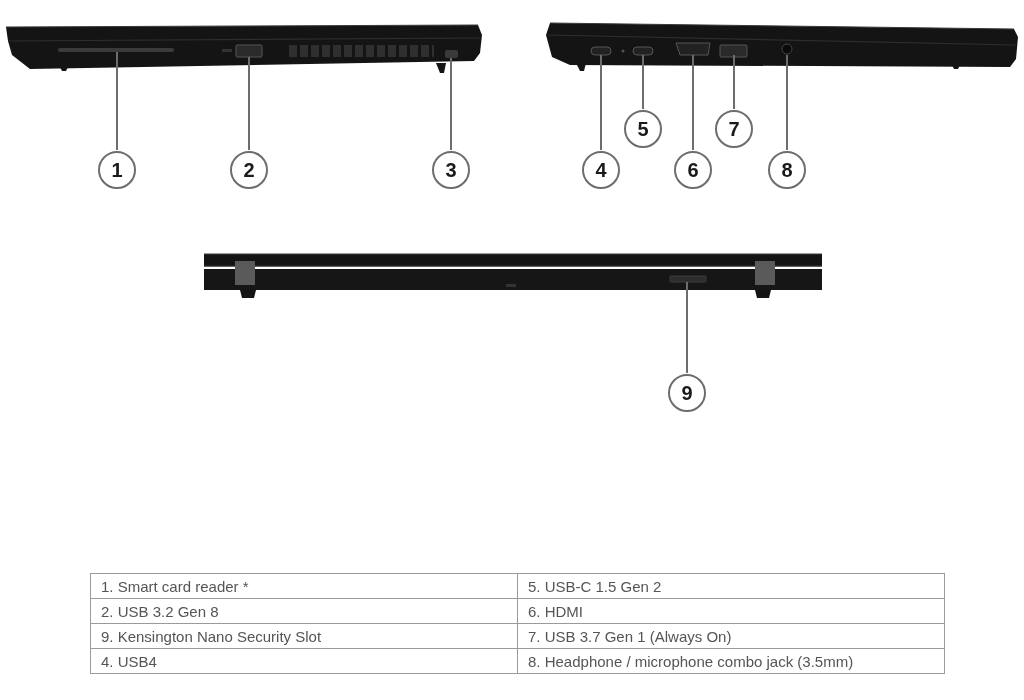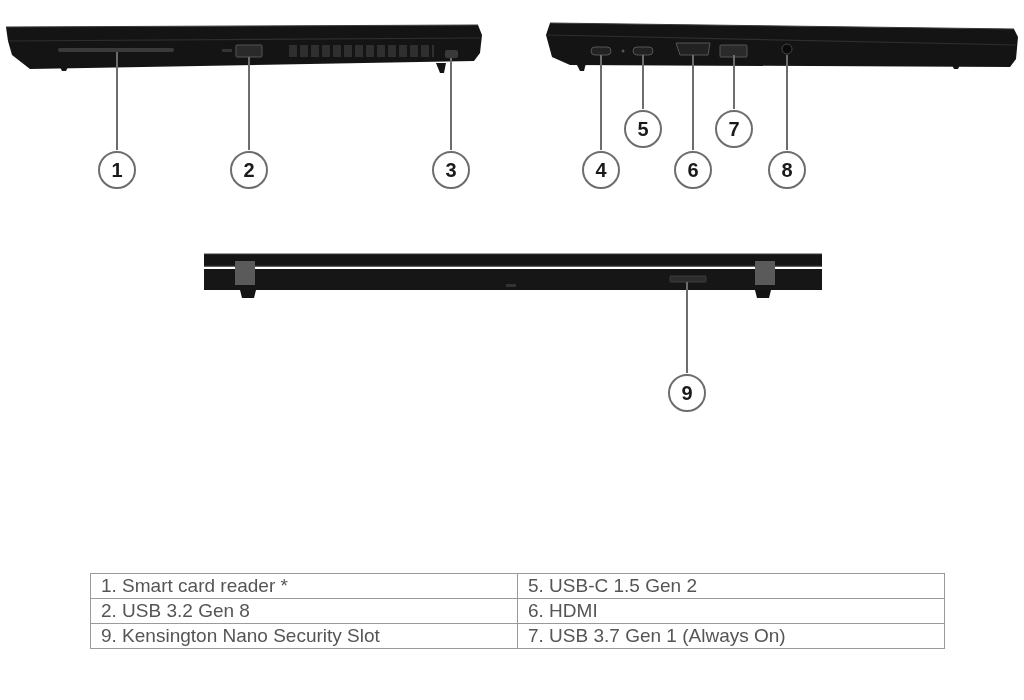--- a/index.html
+++ b/index.html
@@ -1,20 +1,20 @@
 <!DOCTYPE html>
 <html><head>
 <meta charset="utf-8">
 <style>
   html, body { margin:0; padding:0; background:#ffffff; }
   body { width:1024px; height:700px; position:relative; overflow:hidden; font-family:"Liberation Sans", sans-serif; }
   .abs { position:absolute; }
   .callout-line { position:absolute; width:2px; background:#6d6d6d; }
   .callout { position:absolute; width:38px; height:38px; border:2px solid #6d6d6d; border-radius:50%; background:#fff; display:flex; align-items:center; justify-content:center; font-weight:bold; font-size:20px; color:#1a1a1a; box-sizing:border-box; }
-  table.legend { position:absolute; left:90px; top:573px; width:855px; border-collapse:collapse; font-size:19px; color:#555; }
+  table.legend { position:absolute; left:90px; top:573px; width:855px; border-collapse:collapse; font-size:15px; color:#555; }
   table.legend td { border:1px solid #9a9a9a; height:25px; padding:0 0 0 10px; box-sizing:border-box; width:50%; }
 </style>
 </head>
 <body>
 
 <div>
   <svg class="abs" style="left:0;top:15px" width="500" height="70">
     <path d="M6,12 L478,10 L482,20 L480,38 L474,46 L30,54 L12,40 L8,26 Z" fill="#141414"></path>
     <path d="M8,26 L480,23" stroke="#2e2e2e" stroke-width="1.2"></path>
     <path d="M6,12 L478,10" stroke="#3a3a3a" stroke-width="1"></path>
@@ -100,14 +100,18 @@
     <td>5.  USB-C 1.5 Gen 2</td>
   </tr>
   <tr>
     <td>2.  USB 3.2 Gen 8</td>
     <td>6.  HDMI</td>
   </tr>
   <tr>
     <td>9.  Kensington Nano Security Slot</td>
     <td>7.  USB 3.7 Gen 1 (Always On)</td>
   </tr>
+  <tr>
+    <td>4.  USB4</td>
+    <td>8.  Headphone / microphone combo jack (3.5mm)</td>
+  </tr>
 </tbody>
   </table>
 
 </body></html>

